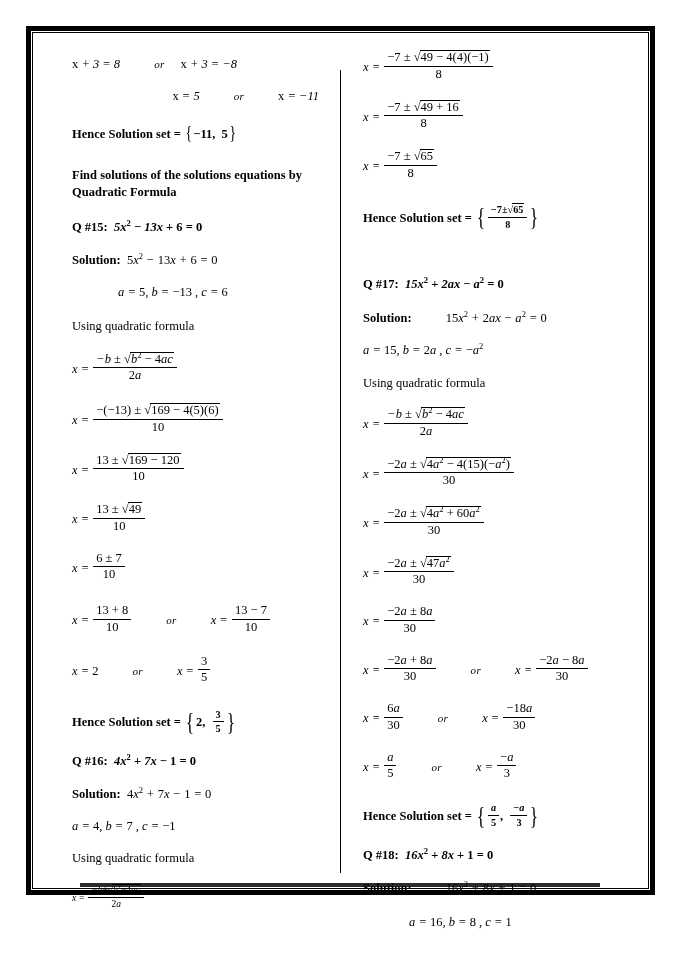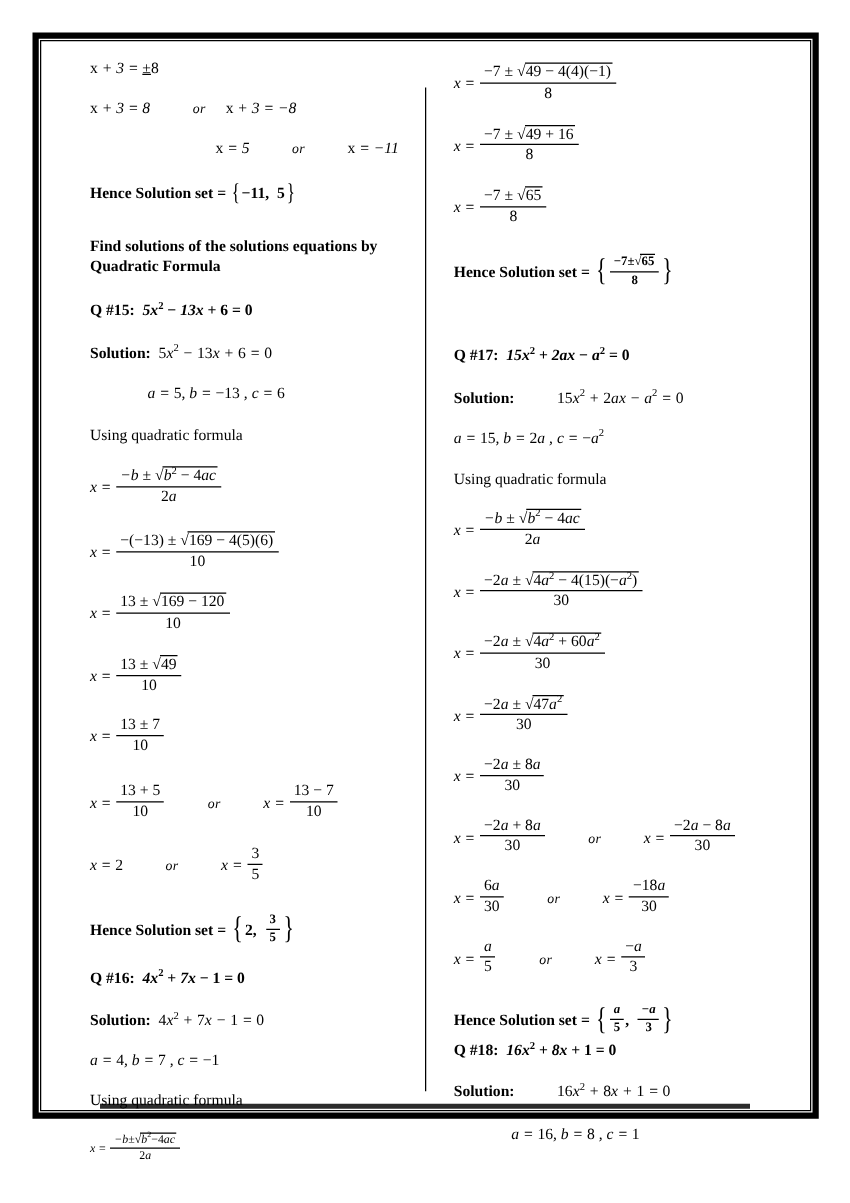--- a/index.html
+++ b/index.html
@@ -173,23 +173,20 @@
 
 <div id="content">
 
   <div id="column-divider"></div>
   <div id="bottom-rule"></div>
 
   <div class="columns">
 
     <div class="col col-left">
 
-      <div class="line math" style="margin-top:8px;">
-        <span class="up">x</span> + 3 = <span class="up" style="text-decoration:underline;">±</span><span class="up">8</span>
-      </div>
 
       <div class="line math" style="margin-top:18px;">
         <span class="up">x</span> + 3 = 8<span class="sp-md"></span><span class="word-or">or</span><span class="sp-sm"></span><span class="up">x</span> + 3 = −8
       </div>
 
       <div class="line math" style="margin-top:18px;text-align:right;">
         <span class="up">x</span> = 5<span class="sp-md"></span><span class="word-or">or</span><span class="sp-md"></span><span class="up">x</span> = −11
       </div>
 
       <div class="line bold" style="margin-top:20px;">
@@ -239,28 +236,28 @@
 
       <div class="line math" style="margin-top:18px;">
         x =&nbsp;<span class="frac">
           <span class="num"><span class="up">13 ±</span> <span class="rad"><span class="sign">√</span><span class="body"><span class="up">49</span></span></span></span>
           <span class="den"><span class="up">10</span></span>
         </span>
       </div>
 
       <div class="line math" style="margin-top:18px;">
         x =&nbsp;<span class="frac">
-          <span class="num"><span class="up">13 ± 7</span></span>
+          <span class="num"><span class="up">6 ± 7</span></span>
           <span class="den"><span class="up">10</span></span>
         </span>
       </div>
 
       <div class="line math" style="margin-top:22px;">
         x =&nbsp;<span class="frac">
-          <span class="num"><span class="up">13 + 5</span></span>
+          <span class="num"><span class="up">13 + 8</span></span>
           <span class="den"><span class="up">10</span></span>
         </span><span class="sp-md"></span><span class="word-or">or</span><span class="sp-md"></span>x =&nbsp;<span class="frac">
           <span class="num"><span class="up">13 − 7</span></span>
           <span class="den"><span class="up">10</span></span>
         </span>
       </div>
 
       <div class="line math" style="margin-top:20px;">
         x = <span class="up">2</span><span class="sp-md"></span><span class="word-or">or</span><span class="sp-md"></span>x =&nbsp;<span class="frac">
           <span class="num"><span class="up">3</span></span>
@@ -402,21 +399,21 @@
         </span><span class="sp-md"></span><span class="word-or">or</span><span class="sp-md"></span>x =&nbsp;<span class="frac">
           <span class="num"><span class="up">−</span>a</span>
           <span class="den"><span class="up">3</span></span>
         </span>
       </div>
 
       <div class="line bold" style="margin-top:20px;">
         Hence Solution set = <span class="brace tall">{</span><span class="setbody"><span class="frac small"><span class="num"><span class="it">a</span></span><span class="den">5</span></span>,&nbsp;&nbsp;<span class="frac small"><span class="num">−<span class="it">a</span></span><span class="den">3</span></span></span><span class="brace tall">}</span>
       </div>
 
-      <div class="line bold" style="margin-top:3px;">
+      <div class="line bold" style="margin-top:18px;">
         Q #18:&nbsp;&nbsp;<span class="it">16x</span><sup>2</sup> + <span class="it">8x</span> + 1 = 0
       </div>
 
       <div class="line" style="margin-top:20px;">
         <span class="bold">Solution:</span><span class="sp-md"></span><span class="math"><span class="up">16</span>x<sup class="up">2</sup> + <span class="up">8</span>x + <span class="up">1</span> = <span class="up">0</span></span>
       </div>
 
       <div class="line math indent-1" style="margin-top:20px;">
         a = <span class="up">16</span>, b = <span class="up">8</span> , c = <span class="up">1</span>
       </div>

